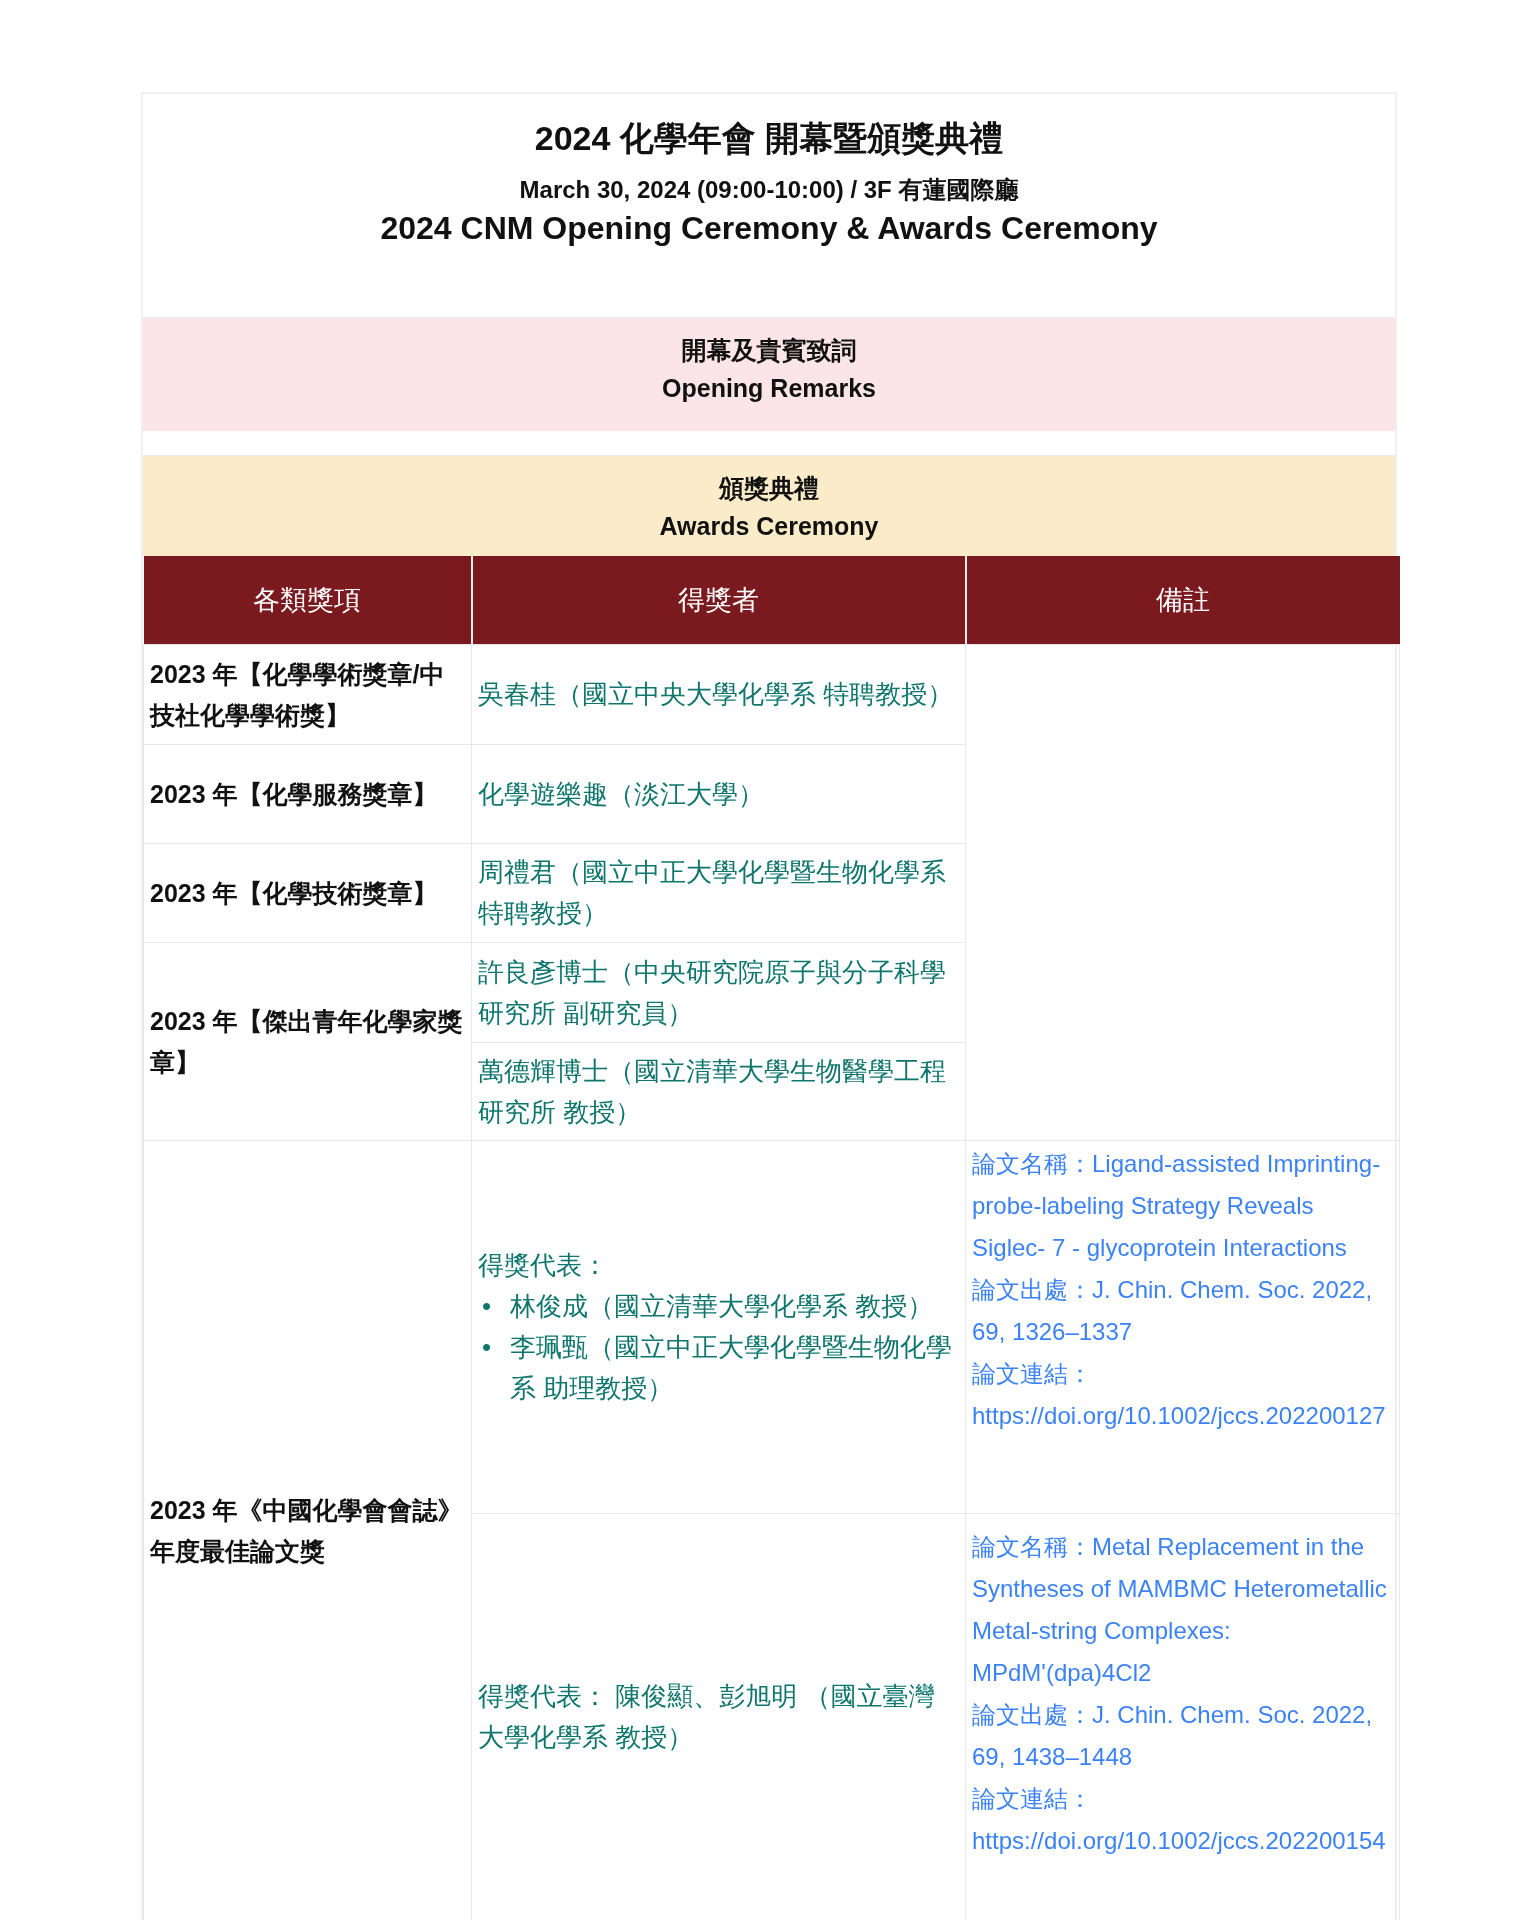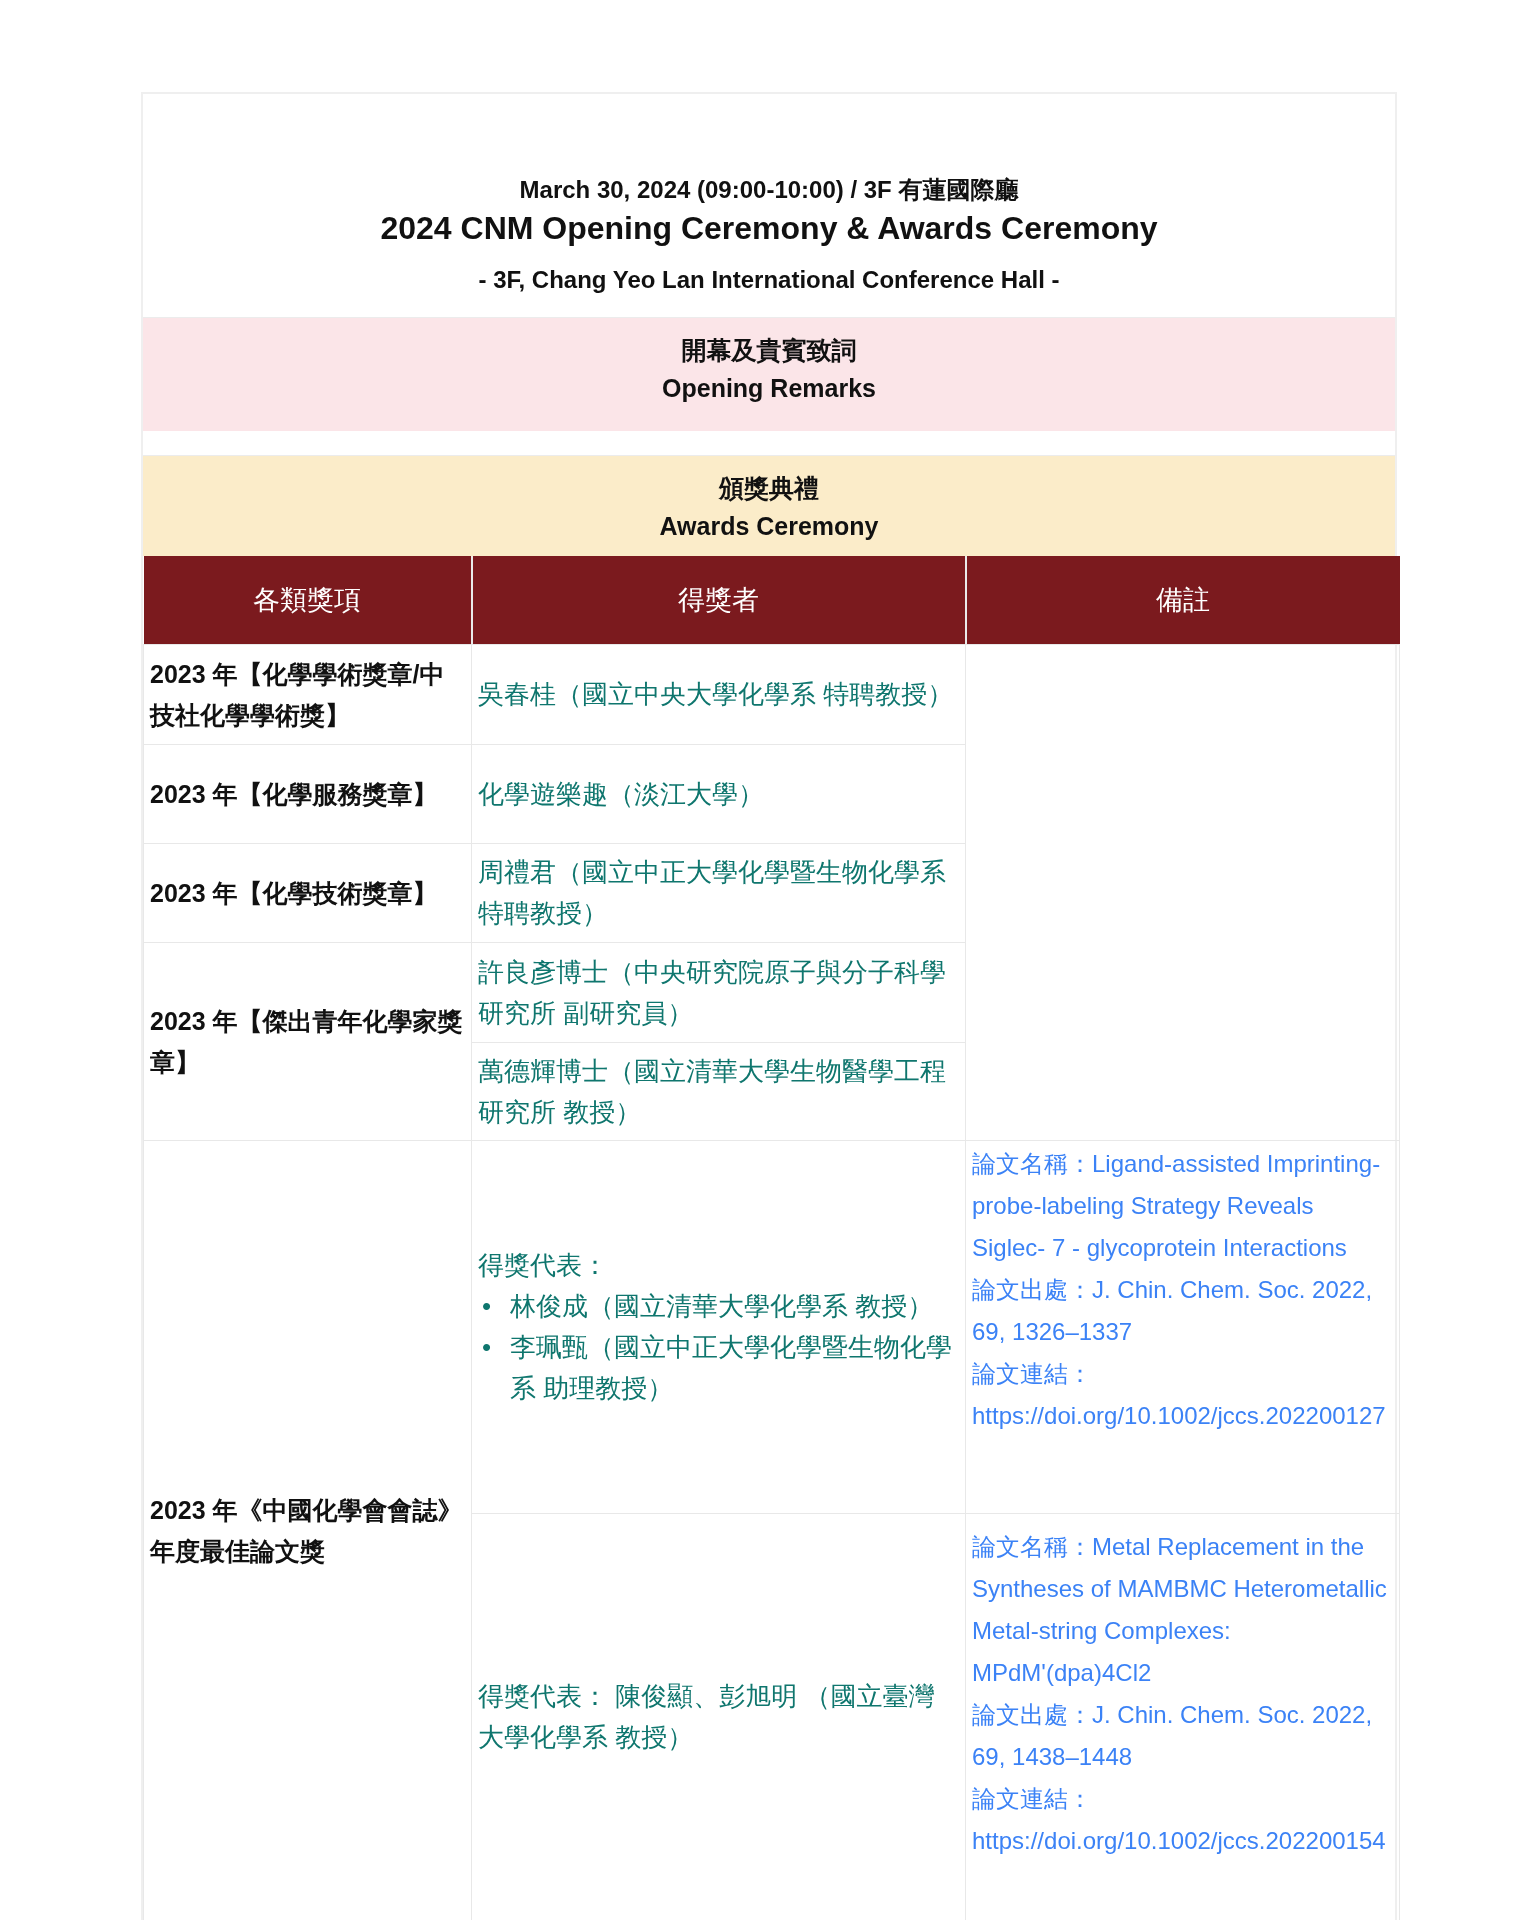--- a/index.html
+++ b/index.html
@@ -31,23 +31,23 @@
   .bullets li { position: relative; }
   .bullets li::before { content: "•"; position: absolute; left: -28px; top: 0; }
   .c1 { width: 328px; } .c2 { width: 494px; } .c3 { width: 434px; }
   .break { word-break: break-all; }
 </style>
 </head>
 <body>
 
 <div class="sheet">
   <div class="title-block">
+    <div class="t1">2024 化學年會  開幕暨頒獎典禮</div>
     <div class="t2">March 30, 2024 (09:00-10:00) / 3F 有蓮國際廳</div>
     <div class="t3">2024 CNM Opening Ceremony &amp; Awards Ceremony</div>
-    <div class="t4">- 3F, Chang Yeo Lan International Conference Hall -</div>
   </div>
 
   <div class="band band-opening">
     <div class="zh">開幕及貴賓致詞</div>
     <div class="en">Opening Remarks</div>
   </div>
   <div class="band band-awards">
     <div class="zh">頒獎典禮</div>
     <div class="en">Awards Ceremony</div>
   </div>

